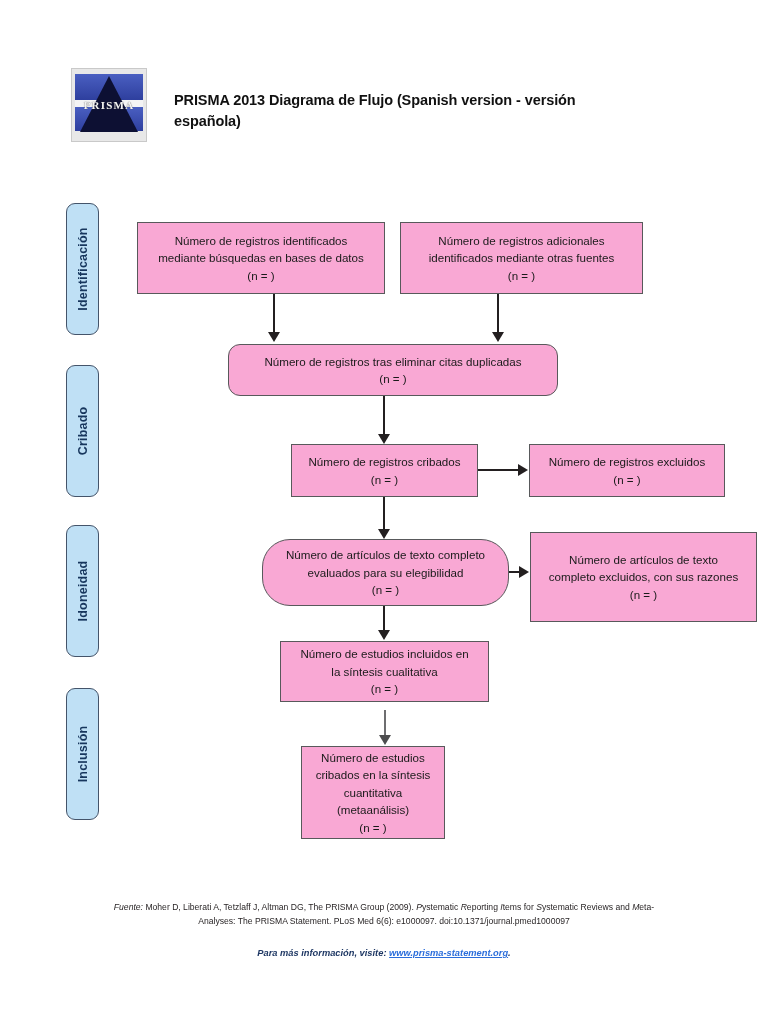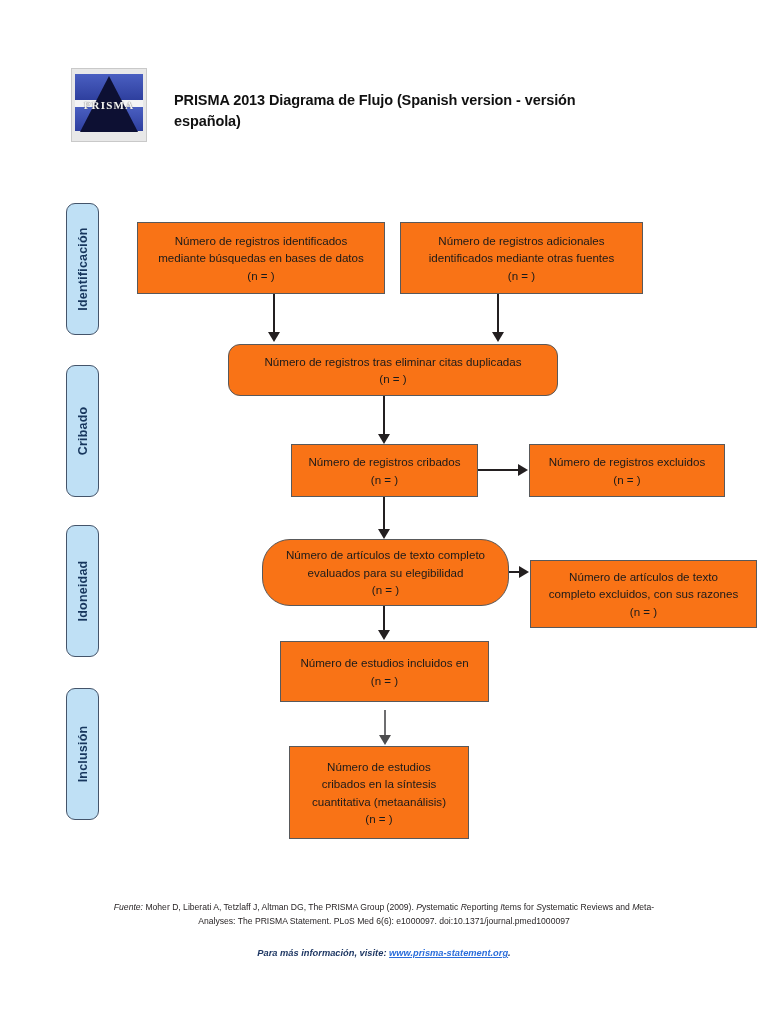--- a/index.html
+++ b/index.html
@@ -111,21 +111,21 @@
     font-size: 12.5px;
     font-weight: bold;
     color: #17365d;
     letter-spacing: 0.2px;
   }
 
   
   .box {
     position: absolute;
     box-sizing: border-box;
-    background: #f97316;
+    background: #f9a8d4;
     border: 1.5px solid #58595b;
     display: flex;
     align-items: center;
     justify-content: center;
     text-align: center;
     font-size: 11.6px;
     line-height: 17.5px;
     color: #1a1a1a;
     padding: 0 6px;
   }
@@ -274,42 +274,43 @@
     <div class="inner">
       <div>Número de artículos de texto completo</div>
       <div>evaluados para su elegibilidad</div>
       <div>(n =  )</div>
     </div>
   </div>
 
   <div class="hline" style="left:509px; top:571px; width:12px;"></div>
   <div class="arrow-right" style="left:519px; top:565.5px;"></div>
 
-  <div class="box" style="left:530px; top:532px; width:227px; height:68px;margin-top:28px;">
+  <div class="box" style="left:530px; top:532px; width:227px; height:90px;">
     <div class="inner">
       <div>Número de artículos de texto</div>
       <div>completo excluidos, con sus razones</div>
       <div>(n =  )</div>
     </div>
   </div>
 
   <div class="vline" style="left:383px; top:606px; height:26px;"></div>
   <div class="arrow-down" style="left:377.5px; top:630px;"></div>
 
   <div class="box" style="left:280px; top:641px; width:209px; height:61px;">
     <div class="inner">
       <div>Número de estudios incluidos en</div>
+      <div>la síntesis cualitativa</div>
       <div>(n =  )</div>
     </div>
   </div>
 
   <div class="vline thin" style="left:384px; top:710px; height:27px;"></div>
   <div class="arrow-down thin" style="left:378.5px; top:735px;"></div>
 
-  <div class="box" style="left:289px; top:746px; width:180px; height:93px;">
+  <div class="box" style="left:301px; top:746px; width:144px; height:93px;">
     <div class="inner">
       <div>Número de estudios</div>
       <div>cribados en la síntesis</div>
       <div>cuantitativa (metaanálisis)</div>
       <div>(n =  )</div>
     </div>
   </div>
 
 </div>
 

